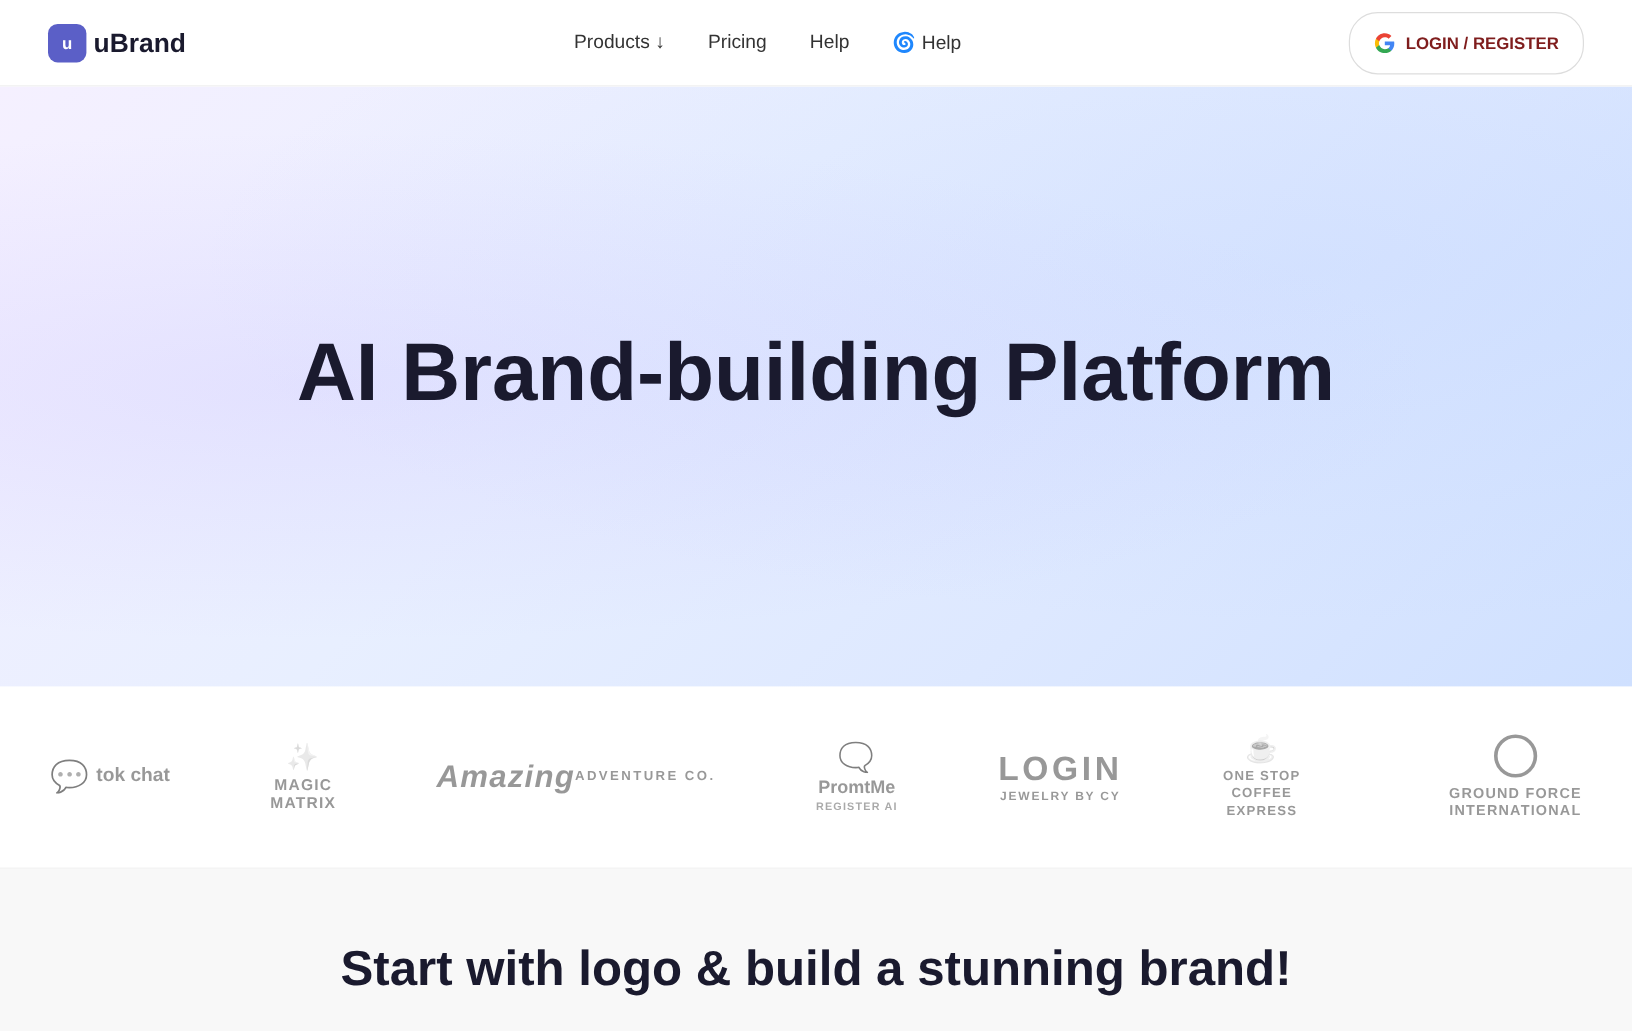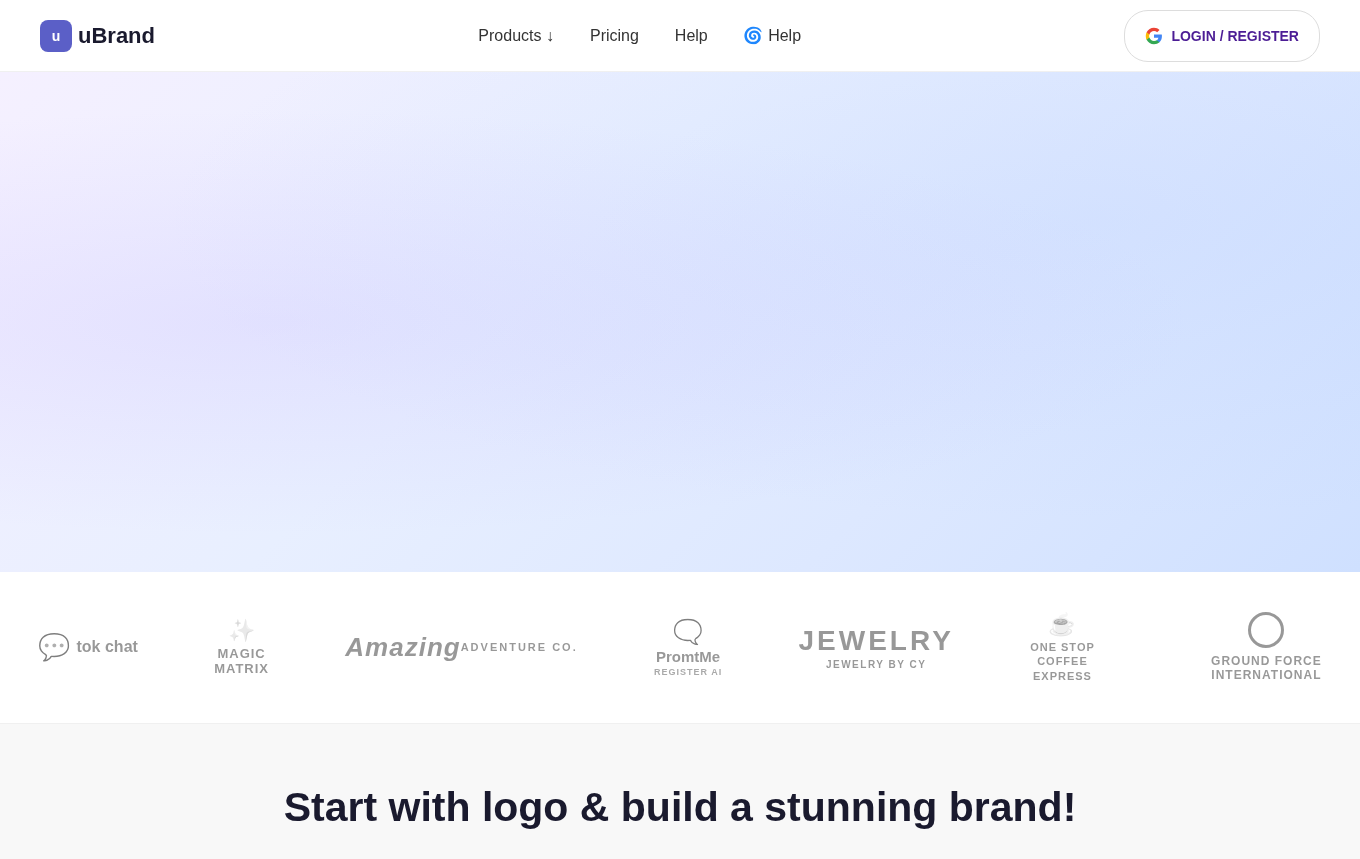--- a/index.html
+++ b/index.html
@@ -56,21 +56,21 @@
     .login-btn {
       display: flex;
       align-items: center;
       gap: 8px;
       padding: 16px 20px;
       border: 1.5px solid #ddd;
       border-radius: 24px;
       background: #fff;
       font-size: 14px;
       font-weight: 600;
-      color: #4c1d95;
+      color: #7f1d1d;
       cursor: pointer;
     }
     .g-icon {
       width: 18px;
       height: 18px;
     }
 
     
     .hero {
       min-height: 500px;
@@ -210,20 +210,21 @@
       <path d="M22.56 12.25c0-.78-.07-1.53-.2-2.25H12v4.26h5.92c-.26 1.37-1.04 2.53-2.21 3.31v2.77h3.57c2.08-1.92 3.28-4.74 3.28-8.09z" fill="#4285F4"></path>
       <path d="M12 23c2.97 0 5.46-.98 7.28-2.66l-3.57-2.77c-.98.66-2.23 1.06-3.71 1.06-2.86 0-5.29-1.93-6.16-4.53H2.18v2.84C3.99 20.53 7.7 23 12 23z" fill="#34A853"></path>
       <path d="M5.84 14.09c-.22-.66-.35-1.36-.35-2.09s.13-1.43.35-2.09V7.07H2.18C1.43 8.55 1 10.22 1 12s.43 3.45 1.18 4.93l3.66-2.84z" fill="#FBBC05"></path>
       <path d="M12 5.38c1.62 0 3.06.56 4.21 1.64l3.15-3.15C17.45 2.09 14.97 1 12 1 7.7 1 3.99 3.47 2.18 7.07l3.66 2.84c.87-2.6 3.3-4.53 6.16-4.53z" fill="#EA4335"></path>
     </svg>
     <span>LOGIN / REGISTER</span>
   </button>
 </nav>
 
 <section class="hero">
+  <h1 class="hero-title">AI Brand-building Platform</h1>
 </section>
 
 <section class="logos-strip">
   <div class="logos-row">
 
     <div class="brand-logo">
       <div class="brand-logo-inner">
         <span style="font-size:26px;">💬</span>
         <span class="tokchat-logo">tok chat</span>
       </div>
@@ -246,21 +247,21 @@
     <div class="brand-logo">
       <div class="brand-logo-inner" style="flex-direction:column;align-items:center;gap:2px;">
         <span style="font-size:24px;">🗨️</span>
         <span class="pm-logo">PromtMe</span>
         <span style="font-size:9px;letter-spacing:1px;color:#555;">REGISTER AI</span>
       </div>
     </div>
 
     <div class="brand-logo">
       <div class="brand-logo-inner" style="flex-direction:column;align-items:center;gap:2px;">
-        <span style="font-size:28px;font-weight:900;letter-spacing:3px;color:#333;">JEWELRY</span>
+        <span style="font-size:28px;font-weight:900;letter-spacing:3px;color:#333;">LOGIN</span>
         <span style="font-size:10px;letter-spacing:1.5px;font-weight:600;color:#333;">JEWELRY BY CY</span>
       </div>
     </div>
 
     <div class="brand-logo">
       <div class="brand-logo-inner" style="flex-direction:column;align-items:center;gap:2px;">
         <span style="font-size:22px;">☕</span>
         <span class="osc-logo">ONE STOP<br>COFFEE<br>EXPRESS</span>
       </div>
     </div>

